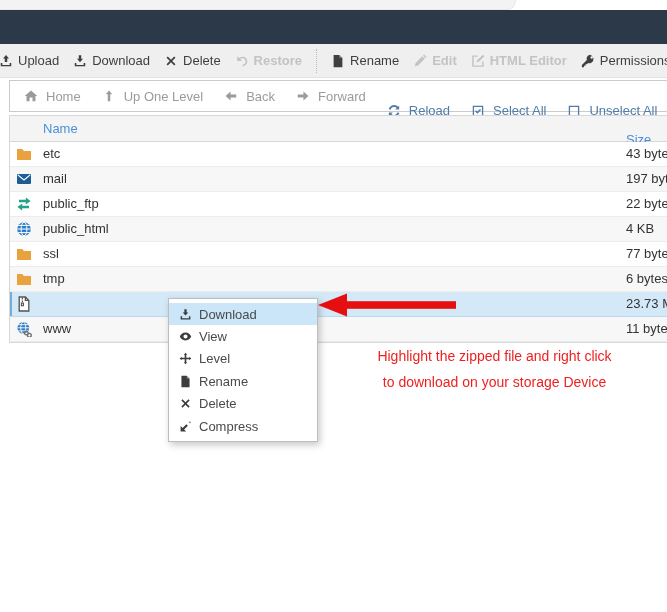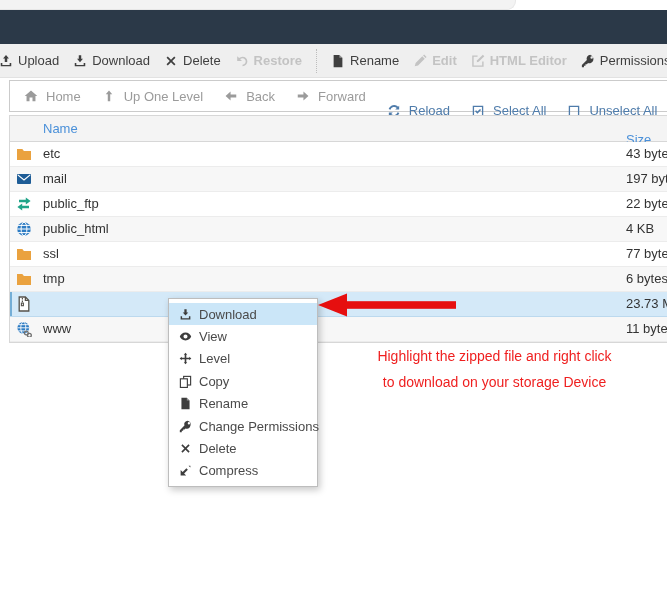--- a/index.html
+++ b/index.html
@@ -340,45 +340,26 @@
   <div class="menu-item">
     <span class="ic ic-13">
         <svg viewBox="0 0 16 16" fill="currentColor">
           <path d="M8 .8l2.1 2.6H9V7h3.6V5.9L15.2 8l-2.6 2.1V9H9v3.6h1.1L8 15.2l-2.1-2.6H7V9H3.4v1.1L.8 8l2.6-2.1V7H7V3.4H5.9z"></path>
         </svg>
       </span>
     <span>Level</span>
   </div>
   <div class="menu-item">
     <span class="ic ic-13">
-        <svg viewBox="0 0 16 16">
-          <g fill="none" stroke="currentColor" stroke-width="1.4">
-            <rect x="5.7" y="1.7" width="8.6" height="10.6"></rect>
-            <rect x="1.7" y="4.7" width="8.6" height="10.6" fill="#fff"></rect>
-          </g>
-        </svg>
-      </span>
-    <span>Copy</span>
-  </div>
-  <div class="menu-item">
-    <span class="ic ic-13">
         <svg viewBox="0 0 16 16" fill="currentColor">
           <path d="M3 1h6.6L13 4.4V15H3z"></path>
           <path d="M9.6 1l3.4 3.4H9.6z" fill="#fff" opacity="0.45"></path>
         </svg>
       </span>
     <span>Rename</span>
-  </div>
-  <div class="menu-item">
-    <span class="ic ic-13">
-        <svg viewBox="0 0 16 16" fill="currentColor">
-          <path d="M10.7 1a4.3 4.3 0 0 0-4 5.9L1 12.6V15h2.4v-1.7h1.7v-1.7h1.7l1.2-1.2A4.3 4.3 0 1 0 10.7 1zm1.5 4.4a1.45 1.45 0 1 1 0-2.9 1.45 1.45 0 0 1 0 2.9z"></path>
-        </svg>
-      </span>
-    <span>Change Permissions</span>
   </div>
   <div class="menu-item">
     <span class="ic ic-13">
         <svg viewBox="0 0 16 16" fill="currentColor">
           <path d="M2.9 4.3L4.3 2.9 8 6.6l3.7-3.7 1.4 1.4L9.4 8l3.7 3.7-1.4 1.4L8 9.4l-3.7 3.7-1.4-1.4L6.6 8z"></path>
         </svg>
       </span>
     <span>Delete</span>
   </div>
   <div class="menu-item">

